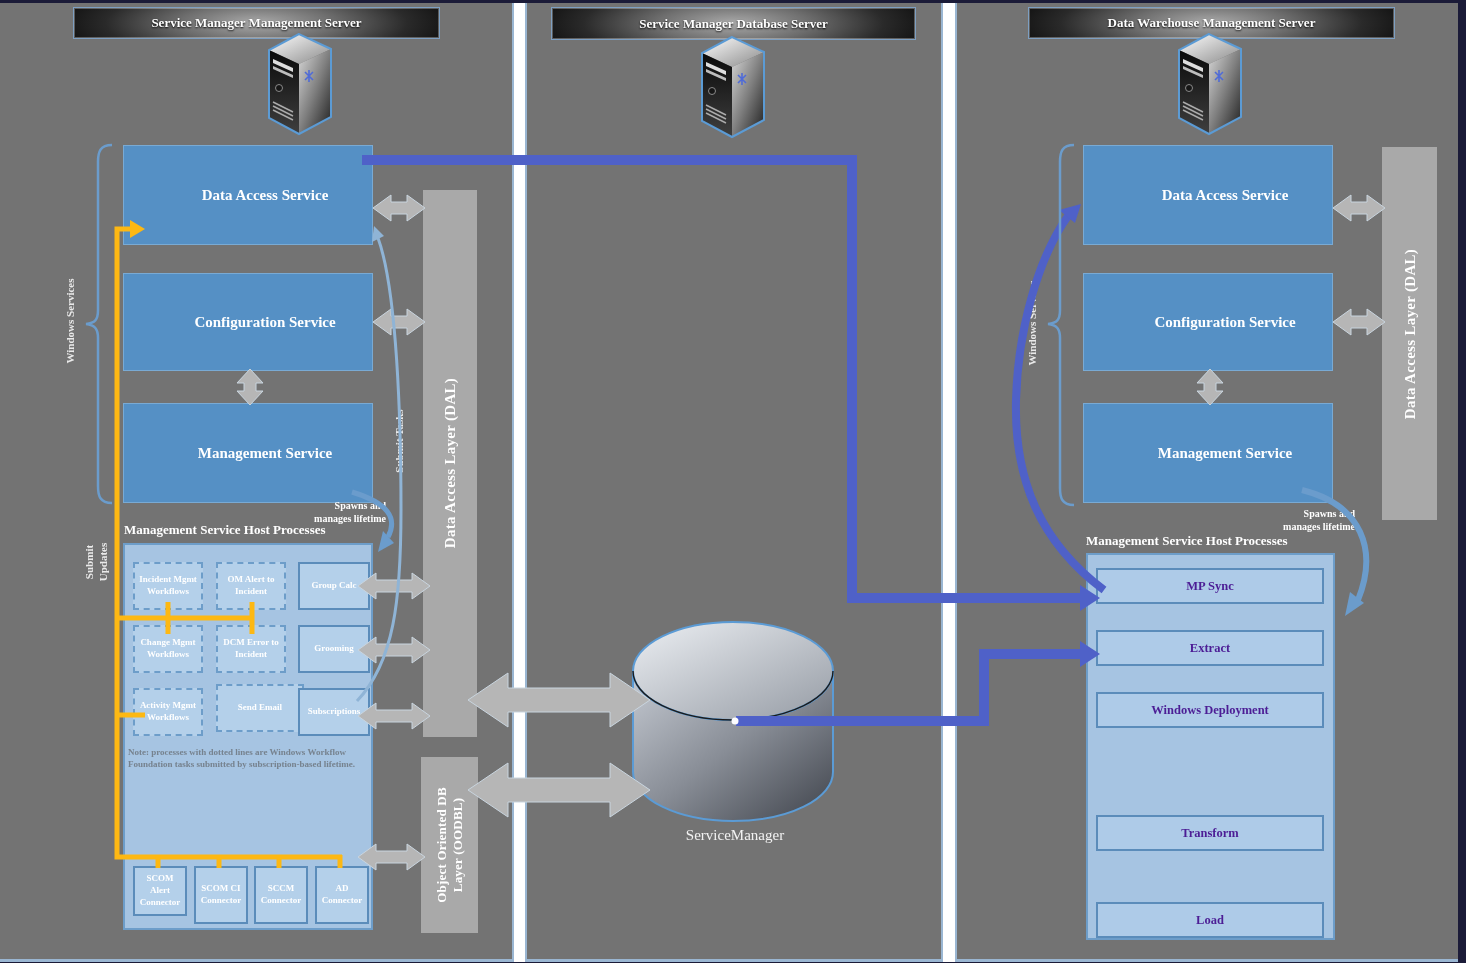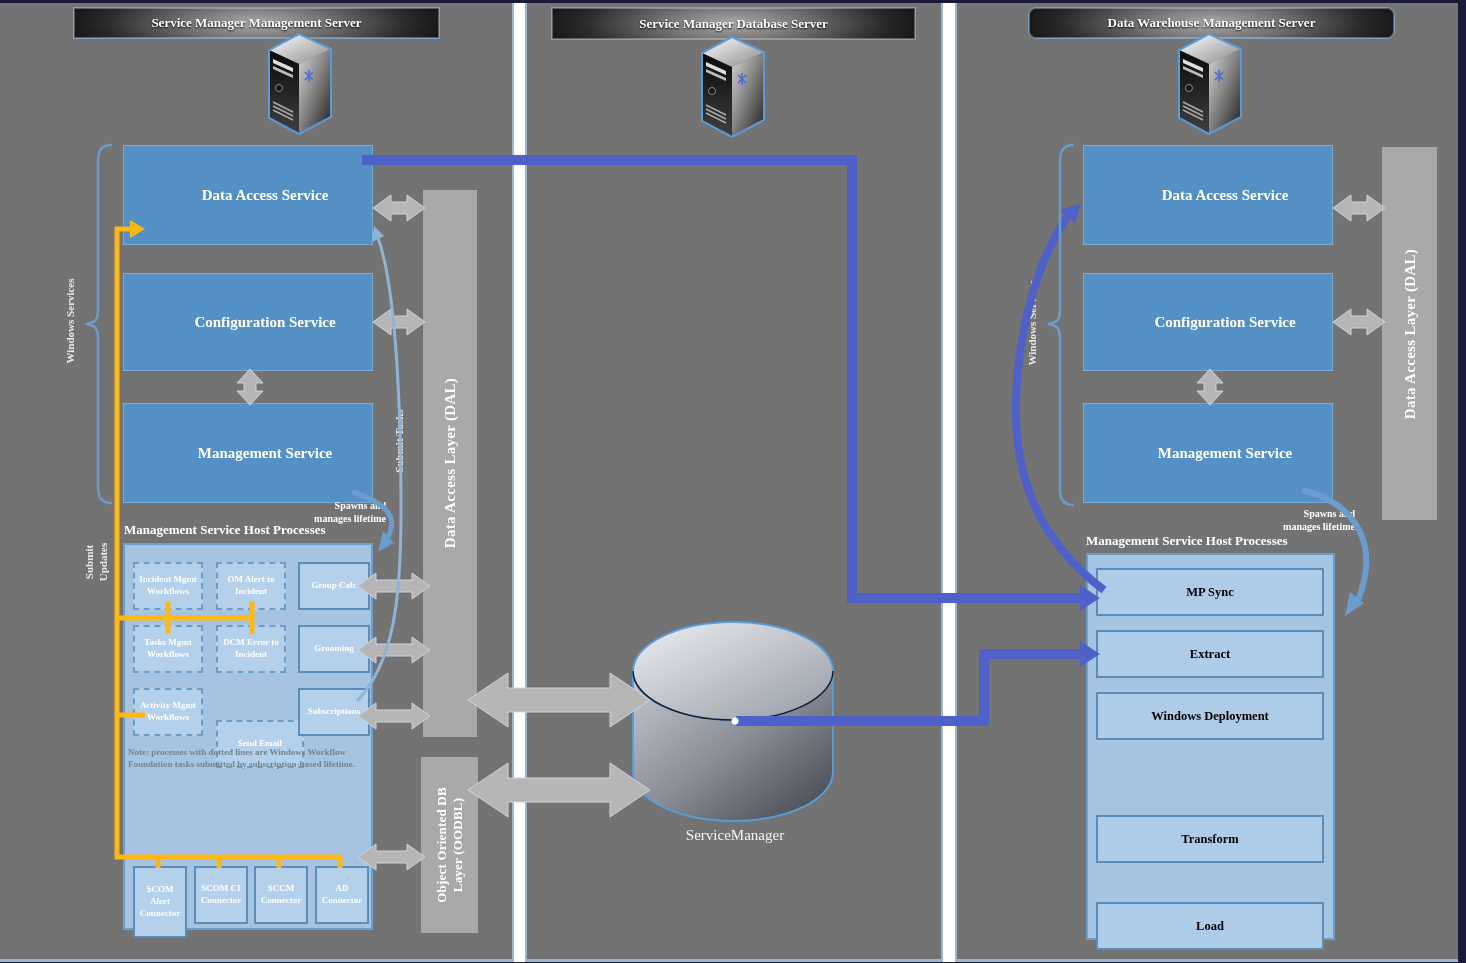--- a/index.html
+++ b/index.html
@@ -18,23 +18,23 @@
     box-sizing:border-box;display:flex;align-items:center;justify-content:center;
     color:#fff;font-weight:bold;font-size:15px;text-align:right;padding-left:34px;}
   .svc-box.r{left:1083px;}
   .bar-gray{position:absolute;background:#a9a9a9;}
   .host-outer{position:absolute;background:#a6c4e2;border:2px solid #6d9dc9;box-sizing:border-box;}
   .host-title{position:absolute;color:#fff;font-weight:bold;font-size:13px;white-space:nowrap;}
   .pbox{position:absolute;background:#b4d0ea;box-sizing:border-box;display:flex;align-items:center;
     justify-content:center;text-align:center;color:#fff;font-weight:bold;font-size:9px;line-height:1.3;padding:2px;}
   .dashed{border:2px dashed #6d9dc9;}
   .solidb{border:2px solid #5b8cba;}
-  .hostr{position:absolute;left:1096px;width:228px;height:48px;background:#aecbe8;border:2px solid #5b8cba;
+  .hostr{position:absolute;left:1096px;width:228px;height:36px;background:#aecbe8;border:2px solid #5b8cba;
     box-sizing:border-box;display:flex;align-items:center;justify-content:center;
-    color:#000000;font-weight:bold;font-size:12.5px;text-align:center;}
+    color:#4c1d95;font-weight:bold;font-size:12.5px;text-align:center;}
   .note{position:absolute;left:128px;top:746px;width:244px;color:#76828e;
     font-weight:bold;font-size:9px;line-height:1.35;}
   .vlabel{position:absolute;width:0;height:0;}
   .vlabel>span{position:absolute;display:inline-block;white-space:nowrap;
     transform:translate(-50%,-50%) rotate(-90deg);}
   .vlabel .two{text-align:center;line-height:1.25;}
   .wlabel>span{color:#e9e9e9;font-weight:bold;font-size:11px;}
   .barlabel>span{color:#fff;font-weight:bold;font-size:15px;letter-spacing:.3px;}
   .barlabel13>span{color:#fff;font-weight:bold;font-size:13px;letter-spacing:.2px;}
   .spawns{position:absolute;width:112px;text-align:right;color:#fff;font-weight:bold;
@@ -53,21 +53,21 @@
   <div class="panel" style="left:0;width:512px;border-right:2px solid #9ab6d2;"></div>
   <div class="panel bblue" style="left:525px;width:414px;"></div>
   <div class="panel" style="left:955px;width:501px;border-left:2px solid #9ab6d2;"></div>
 
   <div class="header-bar" style="left:73px;top:7px;width:365px;">
     <span>Service Manager Management Server</span>
   </div>
   <div class="header-bar" style="left:551px;top:7px;width:363px;height:31px;">
     <span>Service Manager Database Server</span>
   </div>
-  <div class="header-bar" style="left:1028px;top:7px;width:365px;border-radius:8px;">
+  <div class="header-bar" style="left:1028px;top:7px;width:365px;">
     <span>Data Warehouse Management Server</span>
   </div>
 
   <div class="svc-box" style="top:145px;height:100px;">
       <span>Data Access Service</span>
     </div>
   <div class="svc-box" style="top:273px;height:98px;">
       <span>Configuration Service</span>
     </div>
   <div class="svc-box" style="top:403px;height:100px;">
@@ -125,30 +125,30 @@
     <div>Spawns and</div>
       <div>manages lifetime</div>
   </div>
 
   <div class="host-title" style="left:124px;top:522px;">Management Service Host Processes</div>
   <div class="host-outer" style="left:123px;top:543px;width:250px;height:387px;"></div>
 
   <div class="pbox dashed" style="left:133px;top:562px;width:70px;height:48px;">Incident Mgmt Workflows</div>
   <div class="pbox dashed" style="left:216px;top:562px;width:70px;height:48px;">OM Alert to Incident</div>
   <div class="pbox solidb" style="left:298px;top:562px;width:72px;height:48px;">Group Calc</div>
-  <div class="pbox dashed" style="left:133px;top:625px;width:70px;height:48px;">Tasks Mgmt Workflows</div>
+  <div class="pbox dashed" style="left:133px;top:625px;width:70px;height:48px;">Change Mgmt Workflows</div>
   <div class="pbox dashed" style="left:216px;top:625px;width:70px;height:48px;">DCM Error to Incident</div>
   <div class="pbox solidb" style="left:298px;top:625px;width:72px;height:48px;">Grooming</div>
   <div class="pbox dashed" style="left:133px;top:688px;width:70px;height:48px;">Activity Mgmt Workflows</div>
-  <div class="pbox dashed" style="left:216px;top:720px;width:88px;height:48px;">Send Email</div>
+  <div class="pbox dashed" style="left:216px;top:684px;width:88px;height:48px;">Send Email</div>
   <div class="pbox solidb" style="left:298px;top:688px;width:72px;height:48px;">Subscriptions</div>
 
   <div class="note">Note: processes with dotted lines are Windows Workflow Foundation tasks submitted by subscription-based lifetime.</div>
 
-  <div class="pbox solidb" style="left:133px;top:866px;width:54px;height:72px;">SCOM Alert Connector</div>
+  <div class="pbox solidb" style="left:133px;top:866px;width:54px;height:50px;">SCOM Alert Connector</div>
   <div class="pbox solidb" style="left:194px;top:866px;width:54px;height:58px;">SCOM CI Connector</div>
   <div class="pbox solidb" style="left:254px;top:866px;width:54px;height:58px;">SCCM Connector</div>
   <div class="pbox solidb" style="left:315px;top:866px;width:54px;height:58px;">AD Connector</div>
 
   <div class="host-title" style="left:1086px;top:533px;">Management Service Host Processes</div>
   <div class="host-outer" style="left:1086px;top:553px;width:249px;height:387px;"></div>
   <div class="hostr" style="top:568px;">MP Sync</div>
   <div class="hostr" style="top:630px;">Extract</div>
   <div class="hostr" style="top:692px;">Windows Deployment</div>
   <div class="hostr" style="top:815px;">Transform</div>

